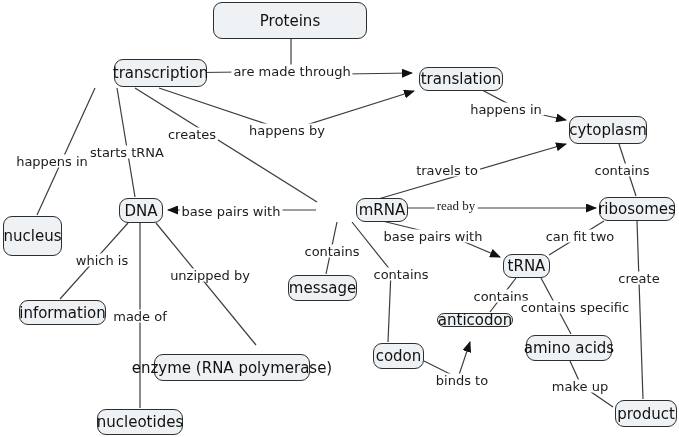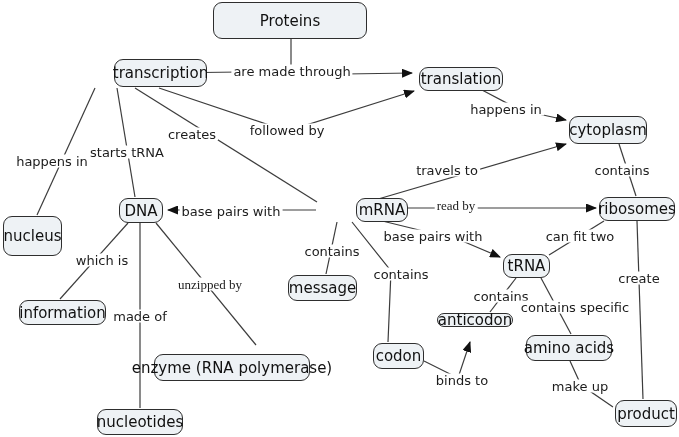--- a/index.html
+++ b/index.html
@@ -71,35 +71,35 @@
       <polyline points="128,223 60,299" fill="none" stroke="#3c3c3c" stroke-width="1.2"></polyline>
       <polyline points="140,223 140,408" fill="none" stroke="#3c3c3c" stroke-width="1.2"></polyline>
       <polyline points="156,223 256,345" fill="none" stroke="#3c3c3c" stroke-width="1.2"></polyline>
       <polyline points="424,361 458,378 470,342" fill="none" stroke="#3c3c3c" stroke-width="1.2" marker-end="url(#arrowhead)"></polyline>
       <polyline points="570,361 581,385 613,407" fill="none" stroke="#3c3c3c" stroke-width="1.2"></polyline>
     </svg>
 <span class="edge-label" style="left: 292px; top: 71px;">are made through</span>
     <span class="edge-label" style="left: 52px; top: 161px;">happens in</span>
     <span class="edge-label" style="left: 127px; top: 152px;">starts tRNA</span>
     <span class="edge-label" style="left: 192px; top: 134px;">creates</span>
-    <span class="edge-label" style="left: 287px; top: 130px;">followed by</span>
+    <span class="edge-label" style="left: 287px; top: 130px;">happens by</span>
     <span class="edge-label" style="left: 231px; top: 211px;">base pairs with</span>
     <span class="edge-label" style="left: 447px; top: 170px;">travels to</span>
     <span class="edge-label" style="left: 506px; top: 109px;">happens in</span>
     <span class="edge-label" style="left: 456px; top: 205px; font-family: Liberation Serif, serif;">read by</span>
     <span class="edge-label" style="left: 622px; top: 170px;">contains</span>
     <span class="edge-label" style="left: 580px; top: 236px;">can fit two</span>
     <span class="edge-label" style="left: 433px; top: 236px;">base pairs with</span>
     <span class="edge-label" style="left: 332px; top: 251px;">contains</span>
     <span class="edge-label" style="left: 401px; top: 274px;">contains</span>
     <span class="edge-label" style="left: 501px; top: 296px;">contains</span>
     <span class="edge-label" style="left: 575px; top: 307px;">contains specific</span>
     <span class="edge-label" style="left: 102px; top: 260px;">which is</span>
     <span class="edge-label" style="left: 140px; top: 316px;">made of</span>
-    <span class="edge-label" style="left: 210px; top: 284px; font-family: Liberation Serif, serif;">unzipped by</span>
+    <span class="edge-label" style="left: 210px; top: 275px;">unzipped by</span>
     <span class="edge-label" style="left: 639px; top: 278px;">create</span>
     <span class="edge-label" style="left: 462px; top: 380px;">binds to</span>
     <span class="edge-label" style="left: 580px; top: 386px;">make up</span>
     <div class="node" style="left: 213px; top: 2px; width: 154px; height: 37px;">Proteins</div>
     <div class="node" style="left: 66px; top: 59px; width: 93px; height: 28px; margin-left: 48px;">transcription</div>
     <div class="node" style="left: 419px; top: 67px; width: 84px; height: 24px;">translation</div>
     <div class="node" style="left: 569px; top: 116px; width: 78px; height: 28px;">cytoplasm</div>
     <div class="node" style="left: 599px; top: 197px; width: 76px; height: 24px;">ribosomes</div>
     <div class="node" style="left: 3px; top: 216px; width: 59px; height: 40px;">nucleus</div>
     <div class="node" style="left: 119px; top: 198px; width: 44px; height: 25px;">DNA</div>

